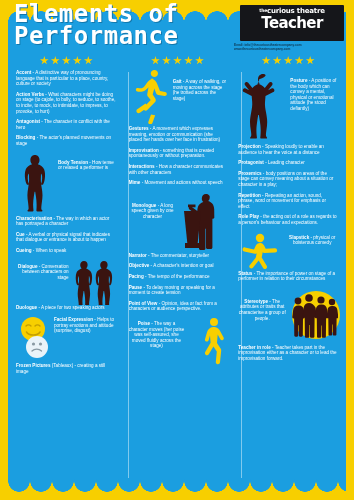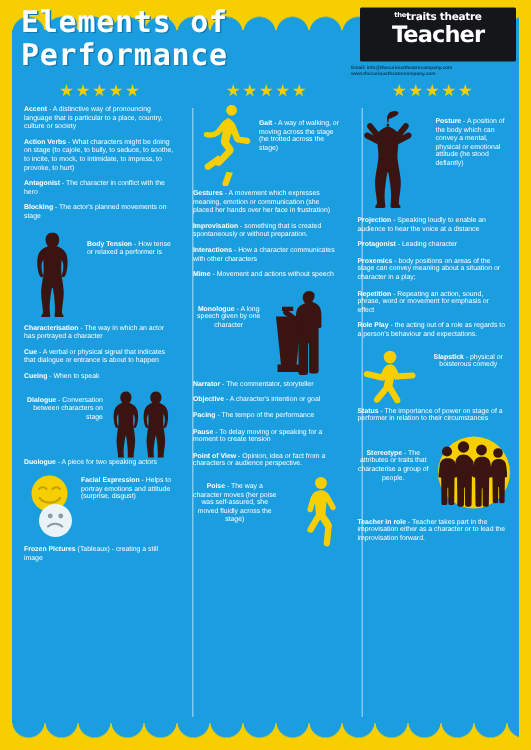--- a/index.html
+++ b/index.html
@@ -36,21 +36,21 @@
     background-size:22px 22px;
   }
 
   
   .header { position:absolute; left:0; right:0; top:0; height:52px; }
   .title {
     position:absolute; left:14px; top:3px;
     color:#ffffff;
     font-family:"DejaVu Sans Mono", monospace;
     font-weight:bold;
-    font-size:20px;
+    font-size:24px;
     line-height:22px;
     letter-spacing:0.5px;
     text-shadow:1px 1px 0 #1278ad;
     white-space:pre-line;
   }
 
   
   .logo {
     position:absolute; right:10px; top:5px;
     width:104px; height:36px;
@@ -124,21 +124,21 @@
   <div class="blue-panel">
     <div class="scallop-top"></div>
     <div class="scallop-bottom"></div>
   </div>
 
   <div class="header">
     <div class="title">Elements of
 Performance</div>
 
     <div class="logo">
-      <div class="logo-line1"><span class="sm">the</span><span>traits theatre</span></div>
+      <div class="logo-line1"><span class="sm">the</span><span>curious theatre</span></div>
       <div class="logo-line2">Teacher</div>
     </div>
     <div class="logo-contact">
       <div>Email: info@thecurioustheatrecompany.com</div>
       <div>www.thecurioustheatrecompany.com</div>
     </div>
   </div>
 
   <div class="cols">
 

